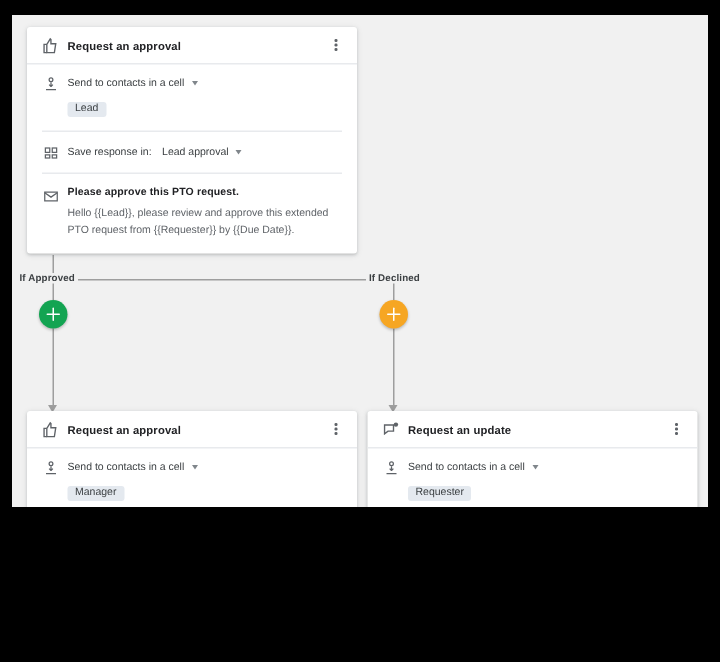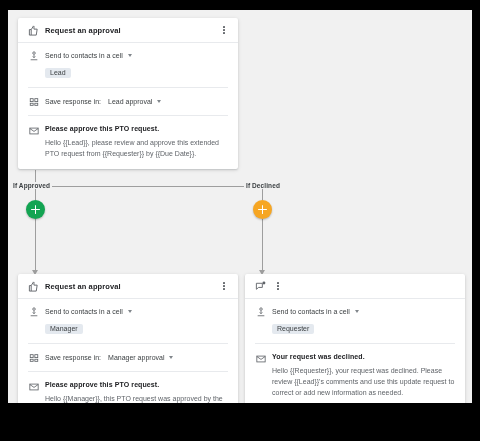--- a/index.html
+++ b/index.html
@@ -2,21 +2,21 @@
 <html><head>
 <meta charset="utf-8">
 <style>
   html,body{margin:0;padding:0;}
   body{
     width:480px;height:441px;overflow:hidden;
     background:#000;
     font-family:"Liberation Sans",sans-serif;
   }
   .frame{
-    position:absolute;left:8px;top:10px;width:464px;height:393px;
+    position:absolute;left:8px;top:10px;width:464px;height:328px;
     background:#f1f1f1;overflow:hidden;
   }
   
   .conn{position:absolute;background:#9e9e9e;}
   .vline{width:1px;}
   .hline{height:1px;}
   .arrow{
     position:absolute;width:0;height:0;
     border-left:3.5px solid transparent;border-right:3.5px solid transparent;
     border-top:5px solid #9e9e9e;
@@ -236,20 +236,21 @@
   </div>
 
   <div class="card" style="left:237px;top:264px;width:220px;">
     <div class="card-head">
       <span class="head-icon">
         <svg viewBox="0 0 24 24" width="11" height="11" fill="none" stroke="#5f6368" stroke-width="2">
           <path d="M3 5h13v9H8l-5 4V5z"></path>
             <circle cx="19.5" cy="4.5" r="3.2" fill="#5f6368" stroke="none"></circle>
         </svg>
       </span>
+      <span class="card-title">Request an update</span>
       <span class="kebab">
         <i></i>
           <i></i>
           <i></i>
       </span>
     </div>
     <div class="card-body">
       <div class="row">
         <span class="row-icon">
           <svg viewBox="0 0 24 24" width="10" height="10" fill="none" stroke="#5f6368" stroke-width="2">

